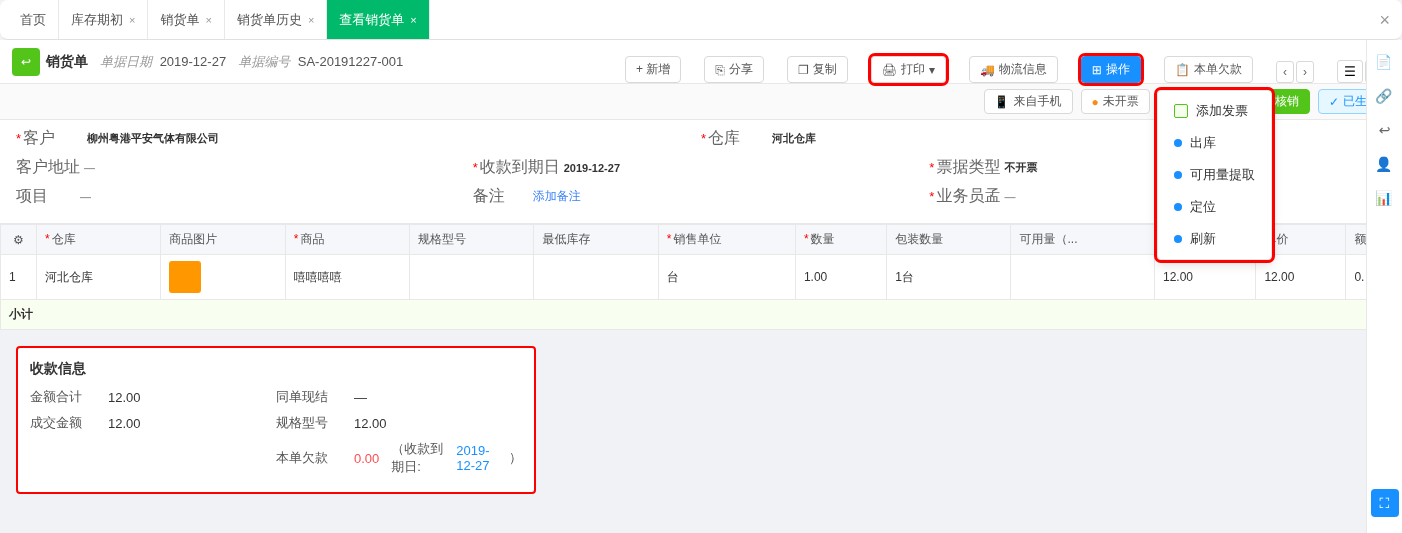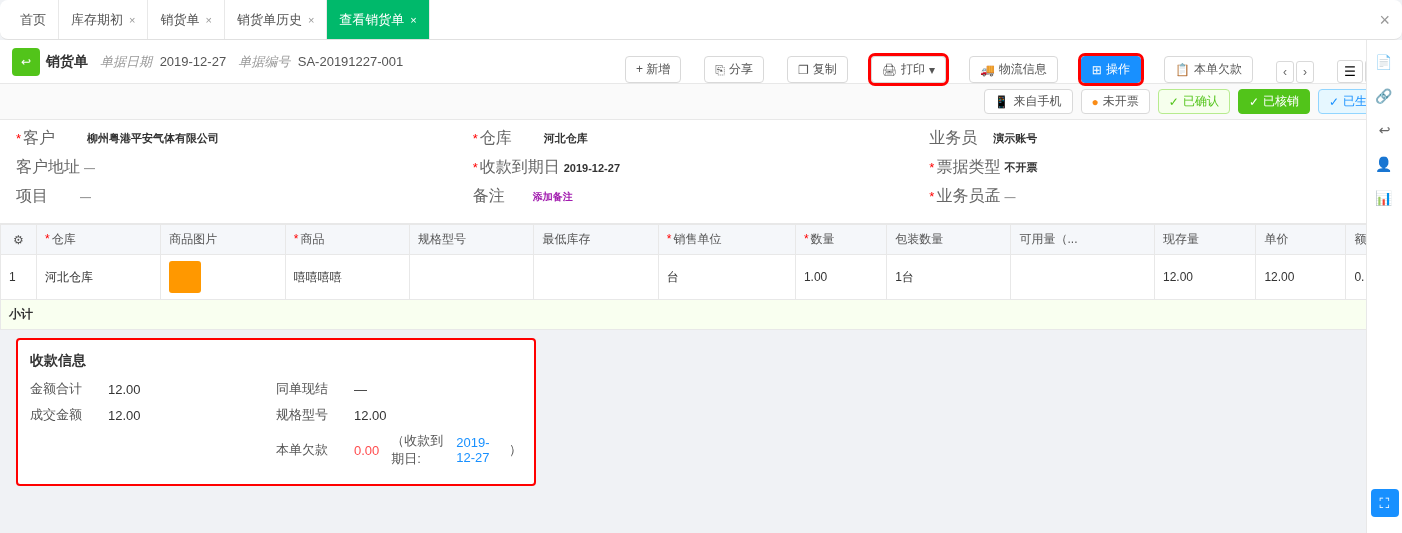--- a/index.html
+++ b/index.html
@@ -31,34 +31,34 @@
     .sub-btn-blue { background: #e6f7ff; border-color: #91d5ff; color: #1890ff; }
 
     
     .form-area { background: #fff; padding: 12px 16px; border-bottom: 1px solid #e8e8e8; }
     .form-row { display: flex; align-items: center; margin-bottom: 8px; gap: 0; }
     .form-field { display: flex; align-items: center; flex: 1; }
     .form-label { color: #666; min-width: 60px; font-size: 16px; }
     .required-mark { color: red; margin-right: 2px; }
     .form-value { color: #333; font-size: 11px; padding: 2px 4px; font-weight: bold; }
     .form-dash { color: #999; }
-    .add-note { color: #a21caf; cursor: pointer; font-size: 10px; font-weight: bold; }
+    .add-note { color: #3b82f6; cursor: pointer; font-size: 12px; }
 
     
     .table-wrapper { background: #fff; overflow-x: auto; }
     table { width: 100%; border-collapse: collapse; font-size: 12px; }
     table thead th { background: #f5f7fa; border: 1px solid #e8e8e8; padding: 6px 8px; text-align: left; color: #555; white-space: nowrap; font-weight: normal; }
     table thead th .required-mark { color: red; }
     table tbody td { border: 1px solid #e8e8e8; padding: 6px 8px; color: #333; }
     .subtotal-row td { background: #fafff0; font-weight: bold; }
     .gear-col { width: 36px; text-align: center; }
     .product-img { width: 32px; height: 32px; background: #ff9800; border-radius: 3px; display: flex; align-items: center; justify-content: center; }
 
     
-    .payment-box { border: 2px solid red; margin: 8px 16px; padding: 12px; background: #fff; max-width: 520px; border-radius: 4px; }
+    .payment-box { border: 2px solid red; margin: 16px 16px; padding: 12px; background: #fff; max-width: 520px; border-radius: 4px; }
     .payment-title { font-weight: bold; font-size: 14px; margin-bottom: 10px; }
     .payment-row { display: flex; align-items: center; gap: 8px; font-size: 13px; margin-bottom: 4px; }
     .payment-label { color: #555; min-width: 70px; }
     .payment-value { color: #333; }
     .payment-value-red { color: #ff4d4f; text-align: center; }
     .payment-value-date { color: #1890ff; }
 
     
     .dropdown-menu { position: absolute; top: 90px; right: 130px; background: #fff; border: 1px solid #e8e8e8; border-radius: 4px; box-shadow: 0 4px 12px rgba(0,0,0,0.15); z-index: 100; min-width: 100px; padding: 4px 0; outline: 3px solid red; }
     .dropdown-item { display: flex; align-items: center; gap: 8px; padding: 7px 16px; cursor: pointer; font-size: 13px; color: #333; }
@@ -186,24 +186,20 @@
     <div class="form-row">
       <div class="form-field">
         <span class="required-mark">*</span>
         <span class="form-label">客户</span>
         <span class="form-value">柳州粤港平安气体有限公司</span>
       </div>
       <div class="form-field">
         <span class="required-mark">*</span>
         <span class="form-label">仓库</span>
         <span class="form-value">河北仓库</span>
-      </div>
-      <div class="form-field">
-        <span class="form-label">业务员</span>
-        <span class="form-value">演示账号</span>
       </div>
     </div>
     <div class="form-row">
       <div class="form-field">
         <span class="form-label">客户地址</span>
         <span class="form-value form-dash">—</span>
       </div>
       <div class="form-field">
         <span class="required-mark">*</span>
         <span class="form-label">收款到期日</span>
@@ -299,20 +295,42 @@
       <div class="payment-row">
         <span class="payment-label">本单欠款</span>
         <span class="payment-value-red">0.00</span>
         <span style="color:#555; margin-left:4px;">（收款到期日:</span>
         <span class="payment-value-date" style="margin-left:2px;">2019-12-27</span>
         <span style="color:#555;">）</span>
       </div>
     </div>
   </div>
 
+  <div class="dropdown-menu">
+    <div class="dropdown-item">
+      <span style="width:14px; height:14px; border:1px solid #52c41a; border-radius:2px; display:inline-block; background:#f6ffed;"></span>
+      <span>添加发票</span>
+    </div>
+    <div class="dropdown-item">
+      <span class="dot dot-blue"></span>
+      <span>出库</span>
+    </div>
+    <div class="dropdown-item">
+      <span class="dot dot-blue"></span>
+      <span>可用量提取</span>
+    </div>
+    <div class="dropdown-item">
+      <span class="dot dot-blue"></span>
+      <span>定位</span>
+    </div>
+    <div class="dropdown-item">
+      <span class="dot dot-blue"></span>
+      <span>刷新</span>
+    </div>
+  </div>
 
   <div class="right-sidebar">
     <div class="sidebar-icon">📄</div>
     <div class="sidebar-icon">🔗</div>
     <div class="sidebar-icon">↩</div>
     <div class="sidebar-icon">👤</div>
     <div class="sidebar-icon">📊</div>
     <div class="sidebar-icon sidebar-icon-bottom" style="margin-top:auto; margin-bottom:8px; background:#1890ff; color:#fff;">⛶</div>
   </div>
 

